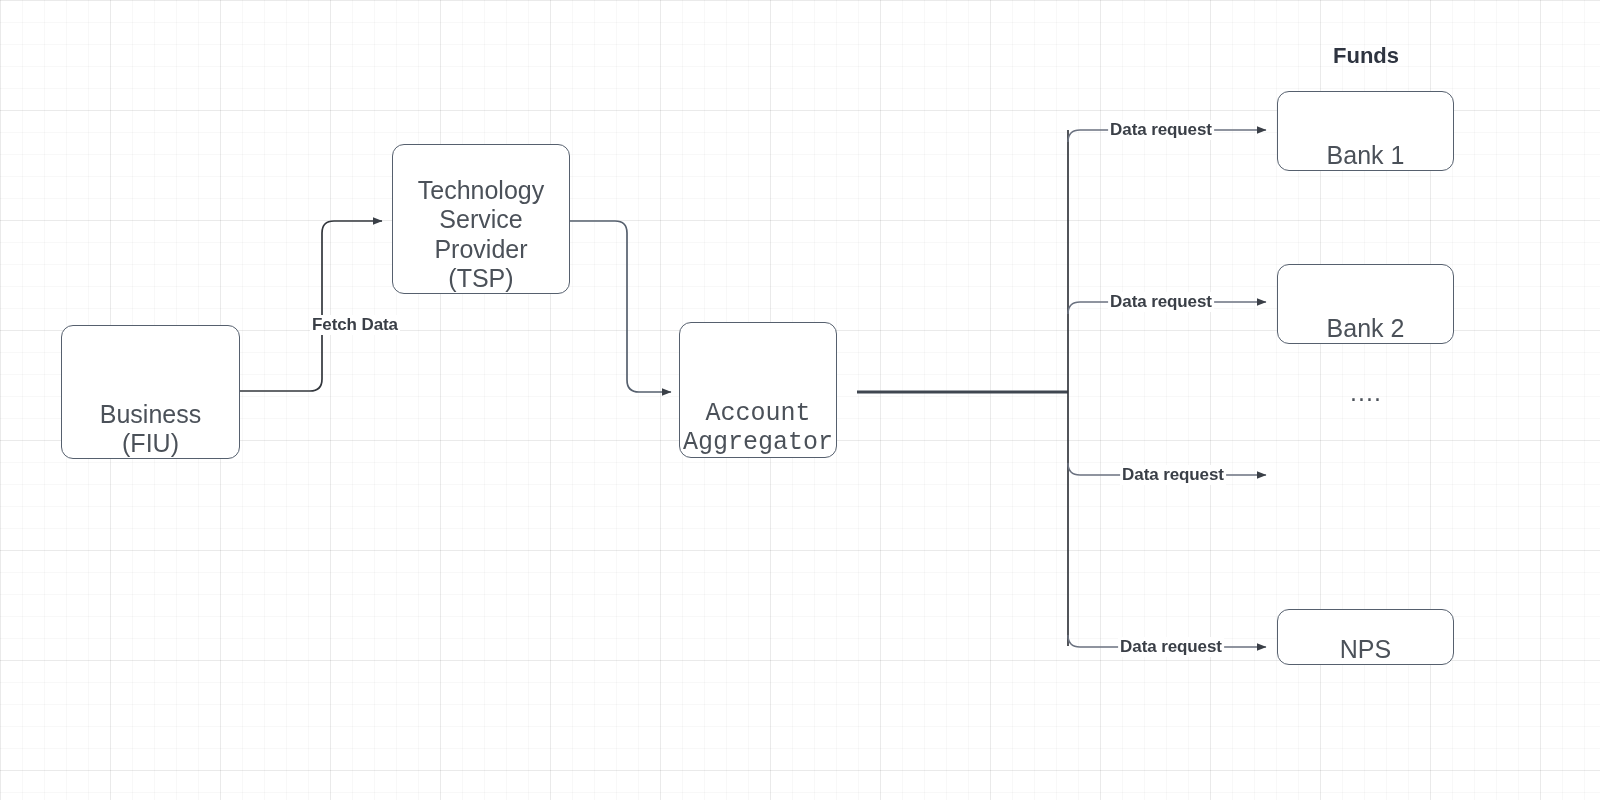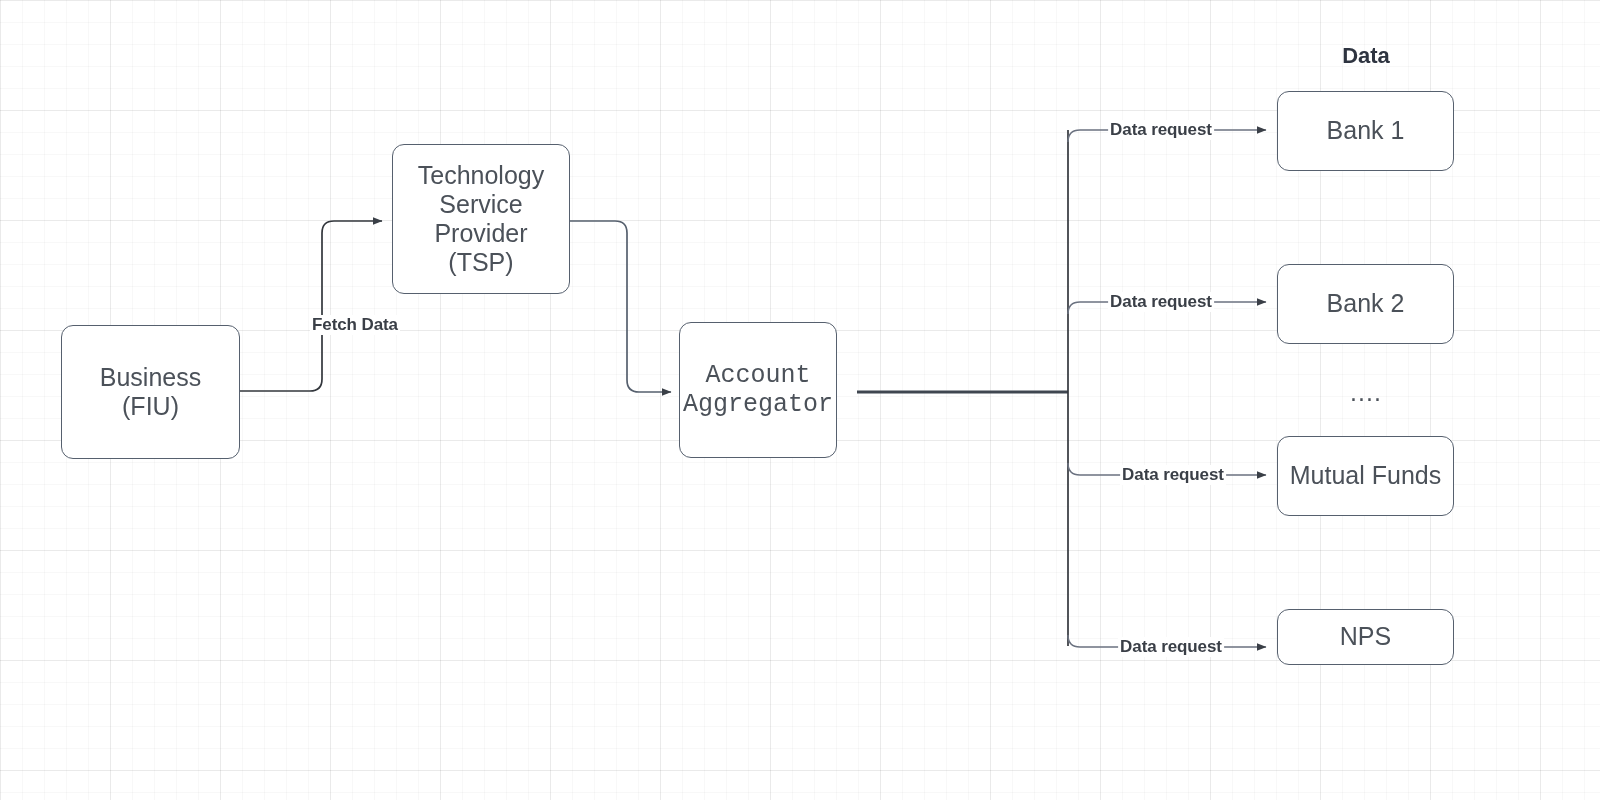--- a/index.html
+++ b/index.html
@@ -35,21 +35,21 @@
     height: 800px;
     pointer-events: none;
   }
   .node {
     position: absolute;
     box-sizing: border-box;
     background: #ffffff;
     border: 1.4px solid #56606e;
     border-radius: 12px;
     display: flex;
-    align-items: center;
+    align-items: flex-end;
     justify-content: center;
     text-align: center;
     color: #4b5159;
     font-family: "Liberation Sans", sans-serif;
     font-size: 25px;
     line-height: 1.17;
     font-weight: 400;
     white-space: pre-line;
   }
   .edge-label {
@@ -133,35 +133,32 @@
   </div>
 
   <div class="node" style="left:1277px; top:91px; width:177px; height:80px;">
     <span>Bank 1</span>
   </div>
 
   <div class="node" style="left:1277px; top:264px; width:177px; height:80px;">
     <span>Bank 2</span>
   </div>
 
-  <div class="node" style="left:1277px; top:436px; width:177px; height:80px;">
-    <span>Mutual Funds</span>
-  </div>
 
   <div class="node" style="left:1277px; top:609px; width:177px; height:56px;">
     <span>NPS</span>
   </div>
 
   <div class="edge-label" style="left:314px; top:325px;margin-left:41px;">Fetch Data</div>
 
   <div class="edge-label" style="left:1161px; top:130px;">Data request</div>
 
   <div class="edge-label" style="left:1161px; top:302px;">Data request</div>
 
   <div class="edge-label" style="left:1173px; top:475px;">Data request</div>
 
   <div class="edge-label" style="left:1171px; top:647px;">Data request</div>
 
-  <div class="group-title" style="left:1366px; top:56px;">Data</div>
+  <div class="group-title" style="left:1366px; top:56px;">Funds</div>
 
   <div class="ellipsis-mark" style="left:1366px; top:392px;">....</div>
 
 </div>
 
 </body></html>

